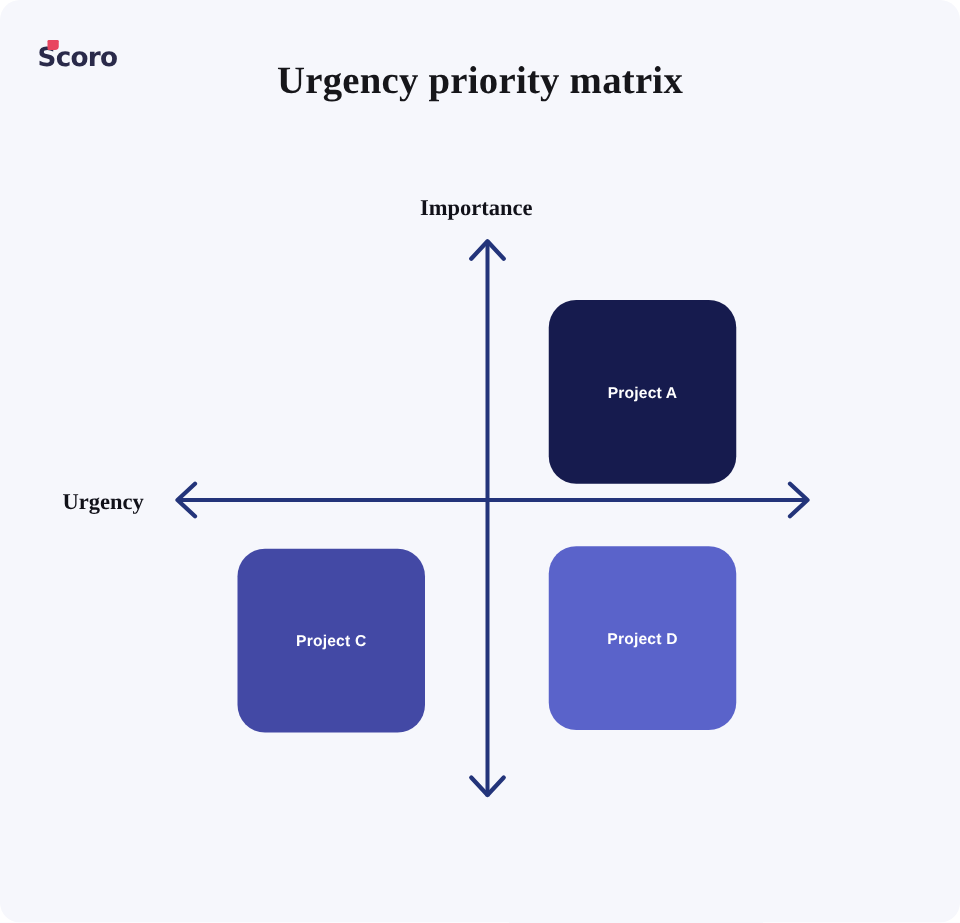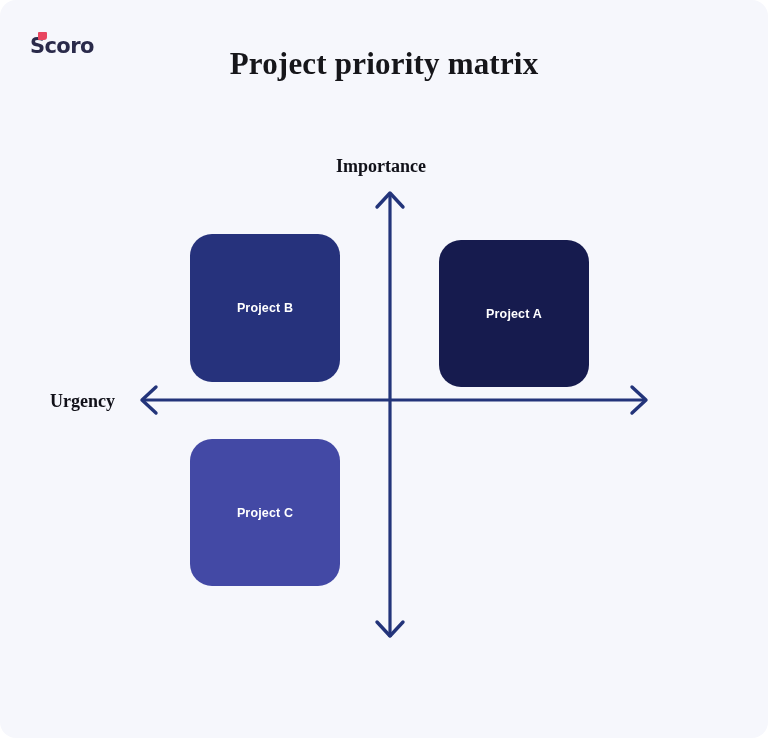--- a/index.html
+++ b/index.html
@@ -119,44 +119,44 @@
 </head>
 <body>
 
 <div id="canvas" style="background: rgb(246, 247, 252);">
 
   <div id="logo">
     <div id="logo-wordmark" style="color: rgb(42, 42, 74);">Scoro</div>
     <div id="logo-accent" style="background: rgb(232, 69, 95);"></div>
   </div>
 
-  <div id="title">Project priority matrix</div>
+  <div id="title">Urgency priority matrix</div>
 
   <div class="axis-label" id="label-importance">Importance</div>
   <div class="axis-label" id="label-urgency">Urgency</div>
 
   <svg id="axes" viewBox="0 0 768 738" xmlns="http://www.w3.org/2000/svg">
     <g stroke="#23347a" stroke-width="3.2" fill="none" stroke-linecap="butt">
       <line x1="390" y1="193" x2="390" y2="637"></line>
       <line x1="142" y1="400" x2="646" y2="400"></line>
     </g>
     <g stroke="#23347a" stroke-width="3.4" fill="none" stroke-linecap="round" stroke-linejoin="round">
       <polyline points="377,207 390,193 403,207"></polyline>
       <polyline points="377,622 390,636 403,622"></polyline>
       <polyline points="156,387 142,400 156,413"></polyline>
       <polyline points="632,387 646,400 632,413"></polyline>
     </g>
   </svg>
 
-  <div class="quad-box" id="box-b" style="background: rgb(38, 50, 124);">
-    <span class="quad-label">Project B</span>
-  </div>
 
   <div class="quad-box" id="box-a" style="background: rgb(22, 27, 78);">
     <span class="quad-label">Project A</span>
   </div>
 
   <div class="quad-box" id="box-c" style="background: rgb(67, 73, 165);">
     <span class="quad-label">Project C</span>
   </div>
 
+  <div class="quad-box" id="box-d" style="background: rgb(90, 99, 202);">
+    <span class="quad-label">Project D</span>
+  </div>
 
 </div>
 
 </body></html>

